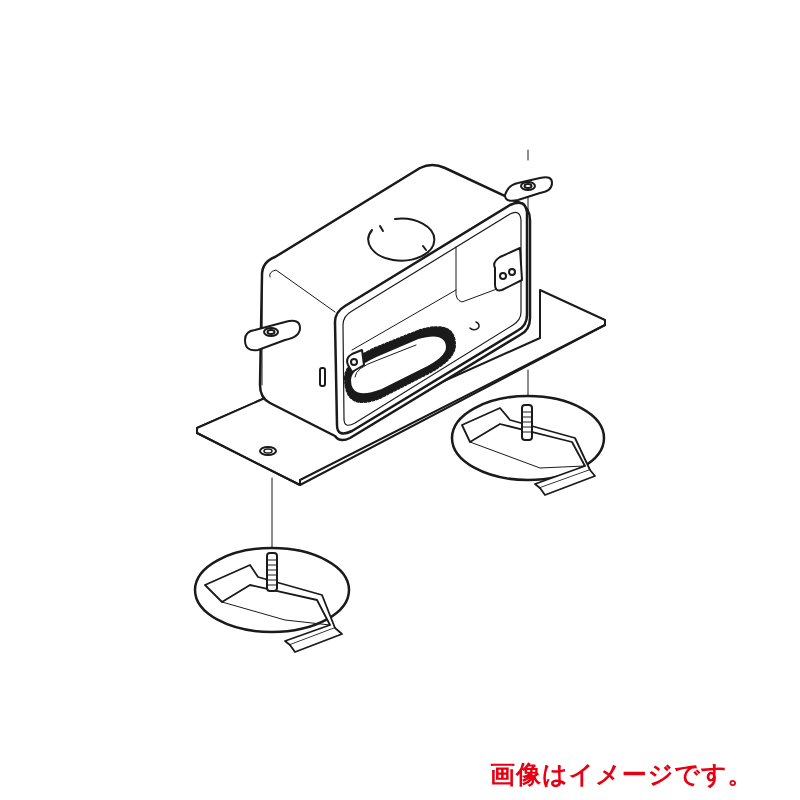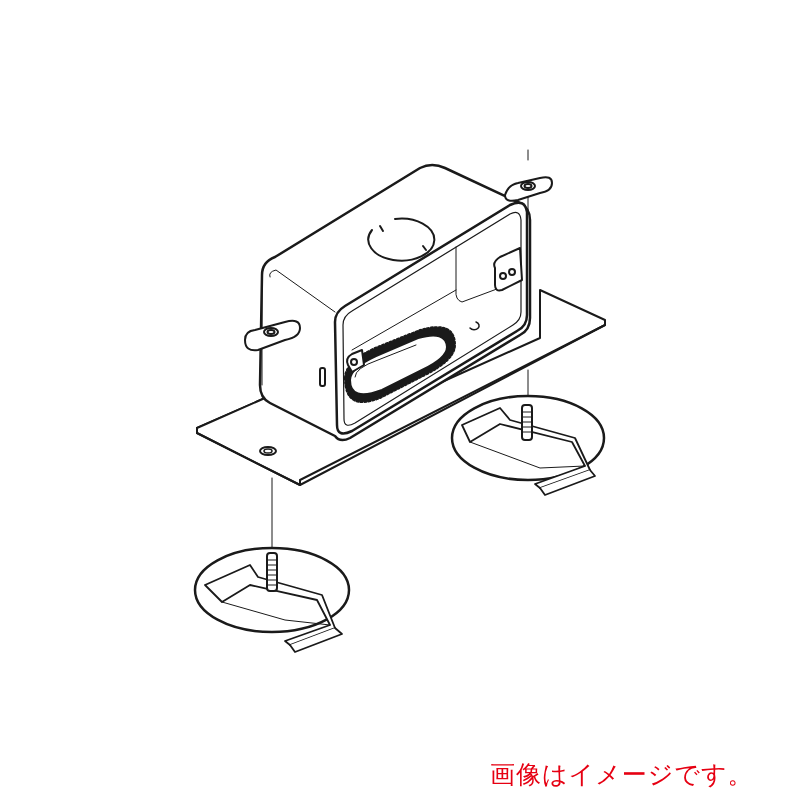--- a/index.html
+++ b/index.html
@@ -1,18 +1,18 @@
 <!DOCTYPE html>
 <html><head>
 <meta charset="utf-8">
 <style>
   html,body{margin:0;padding:0;background:#ffffff;}
   body{width:800px;height:800px;position:relative;overflow:hidden;font-family:"DejaVu Sans",sans-serif;}
   #art{position:absolute;left:0;top:0;width:800px;height:800px;}
-  .caption{position:absolute;left:490px;top:758px;font-size:25px;color:#e60012;letter-spacing:1px;white-space:nowrap;}
+  .caption{position:absolute;left:490px;top:758px;font-size:25px;color:#e60012;letter-spacing:1px;white-space:nowrap;font-weight:bold;}
   svg *{vector-effect:non-scaling-stroke;}
 </style>
 </head>
 <body>
 
 <svg id="art" viewBox="0 0 800 800" fill="none" stroke="#1a1a1a" stroke-linejoin="round" stroke-linecap="round">
 
   <g stroke-width="1">
     <line x1="528" y1="150" x2="528" y2="160"></line>
     <line x1="528" y1="190" x2="528" y2="215"></line>

